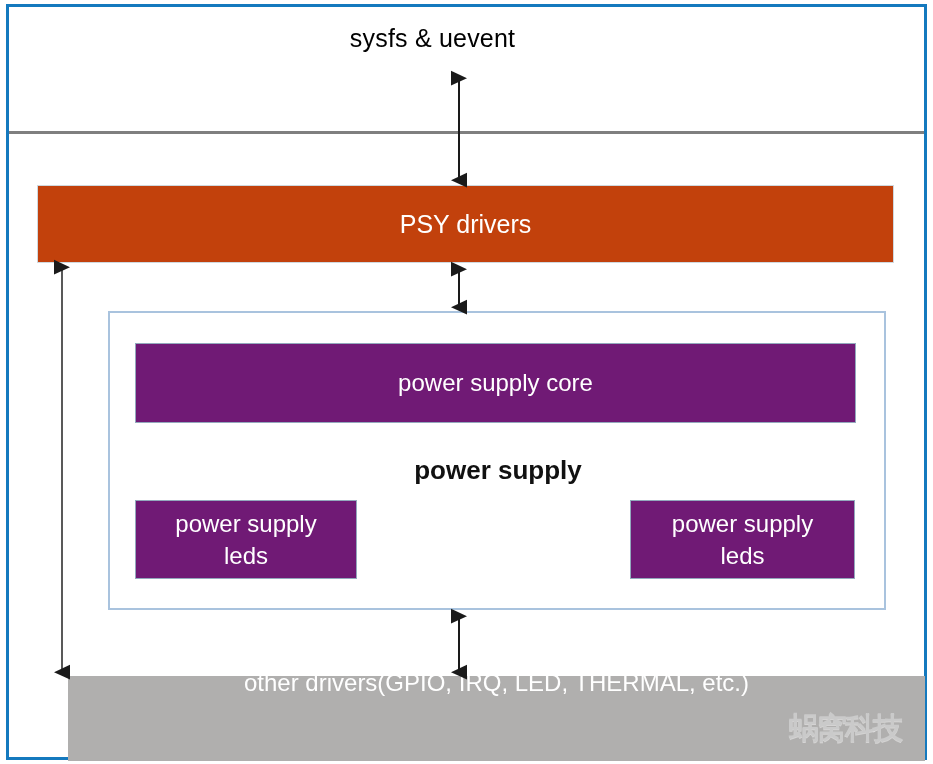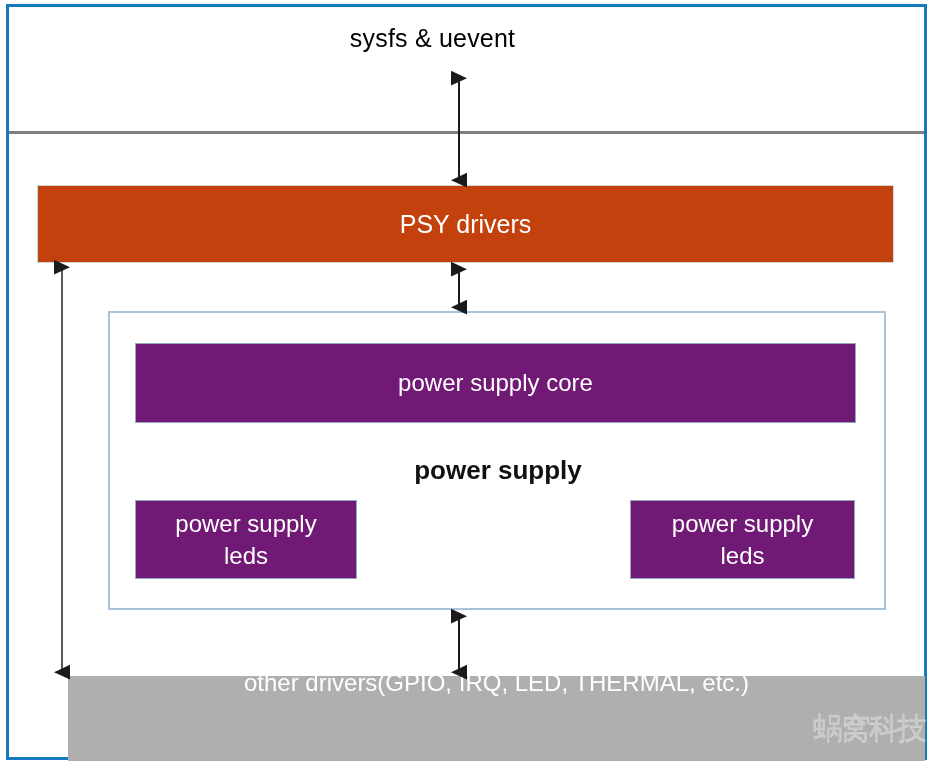--- a/index.html
+++ b/index.html
@@ -137,24 +137,24 @@
     margin-left: 31px;
   }
   .gray-bar-label {
     font-size: 24px;
     color: #ffffff;
     position: relative;
     top: -7px;
   }
   .watermark {
     position: absolute;
-    right: 0;
+    right: 24px;
     bottom: 12px;
     font-size: 30px;
-    font-weight: normal;
+    font-weight: bold;
     color: #cfcfcf;
     opacity: 0.85;
     letter-spacing: -2px;
     text-shadow: 0 1px 0 rgba(255,255,255,0.55);
   }
   
   .arrow-layer {
     position: absolute;
     left: 0;
     top: 0;

